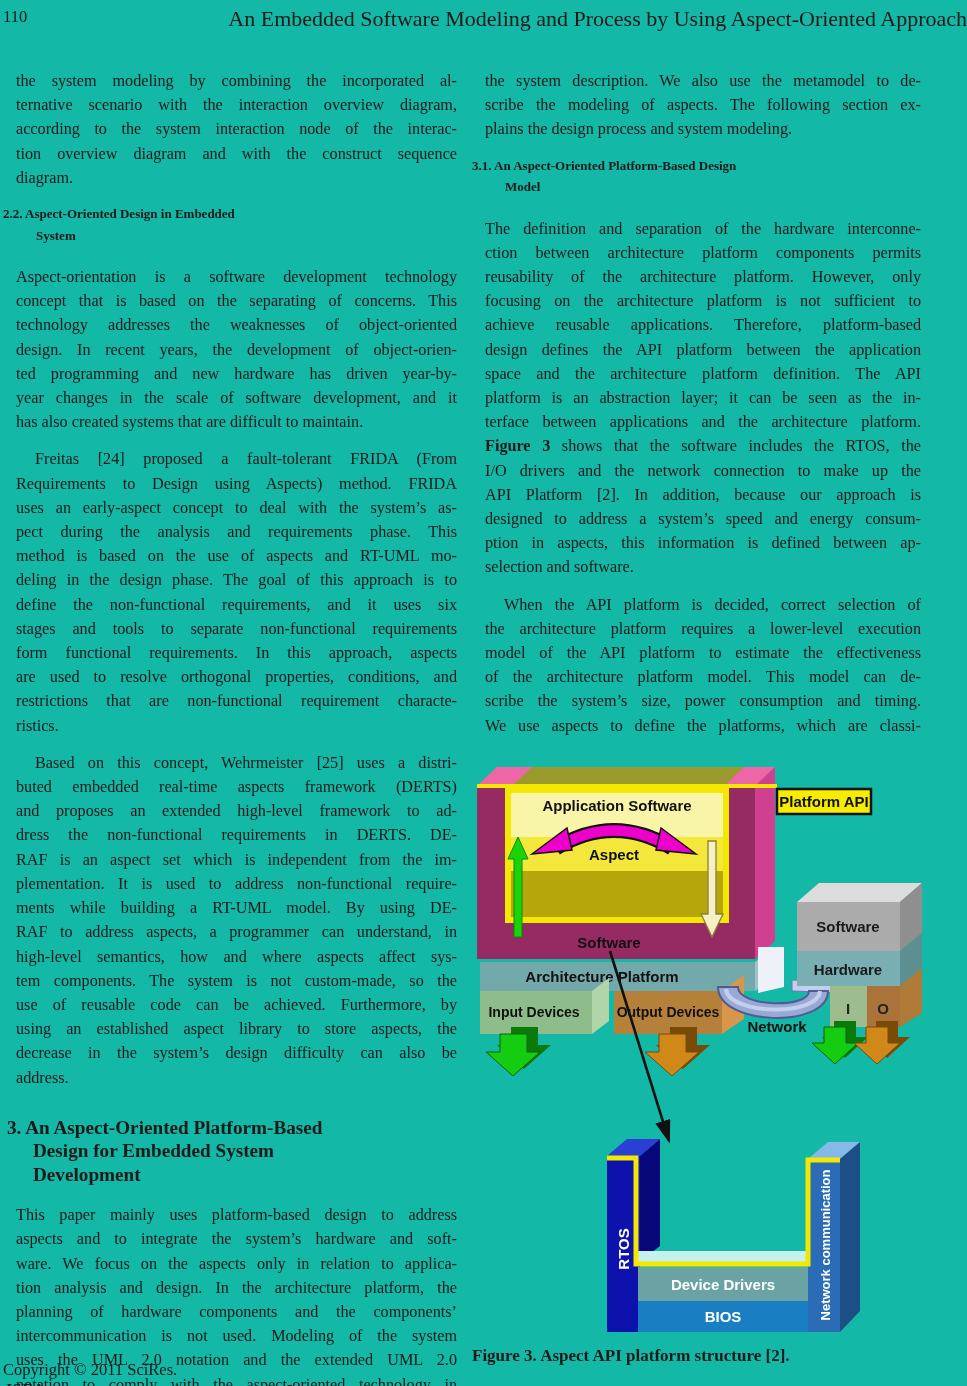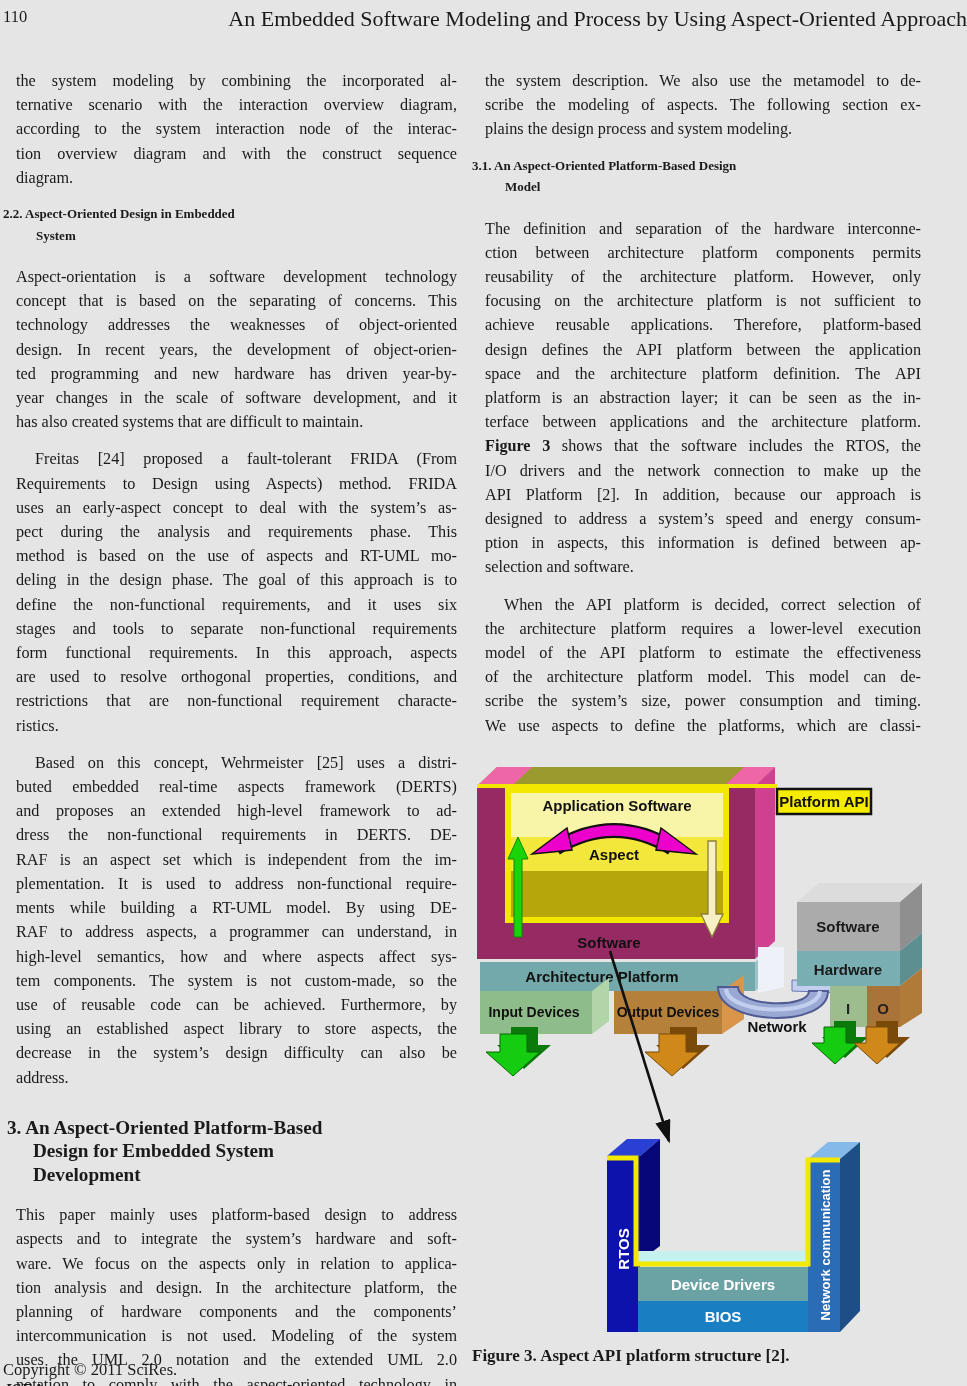--- a/index.html
+++ b/index.html
@@ -1,16 +1,16 @@
 <!DOCTYPE html>
 <html><head>
 <meta charset="utf-8">
 <style>
   html,body{margin:0;padding:0;background:#ffffff;}
-  .page{position:relative;width:967px;height:1386px;background:#e5e5e5;overflow:hidden;
+  .page{position:relative;width:967px;height:1386px;background:#14b8a6;overflow:hidden;
         font-family:"Liberation Serif",serif;color:#1a1a1a;}
   .header{position:absolute;top:6px;left:0;width:967px;height:24px;}
   .pageno{position:absolute;left:3px;top:1px;font-size:16.5px;}
   .running-title{display:block;text-align:right;font-size:22px;}
   .col{position:absolute;top:56px;font-size:16.2px;line-height:24.2px;}
   #col-left{left:3px;width:467px;}
   #col-right{left:472px;width:462px;}
   .blk{margin:13px;}
   .blk.h2{margin:9px 0 19px;font-size:13px;line-height:21.5px;font-weight:bold;}
   .blk.h1{margin:26px 4px 17px;font-size:19.2px;line-height:23.5px;font-weight:bold;}

